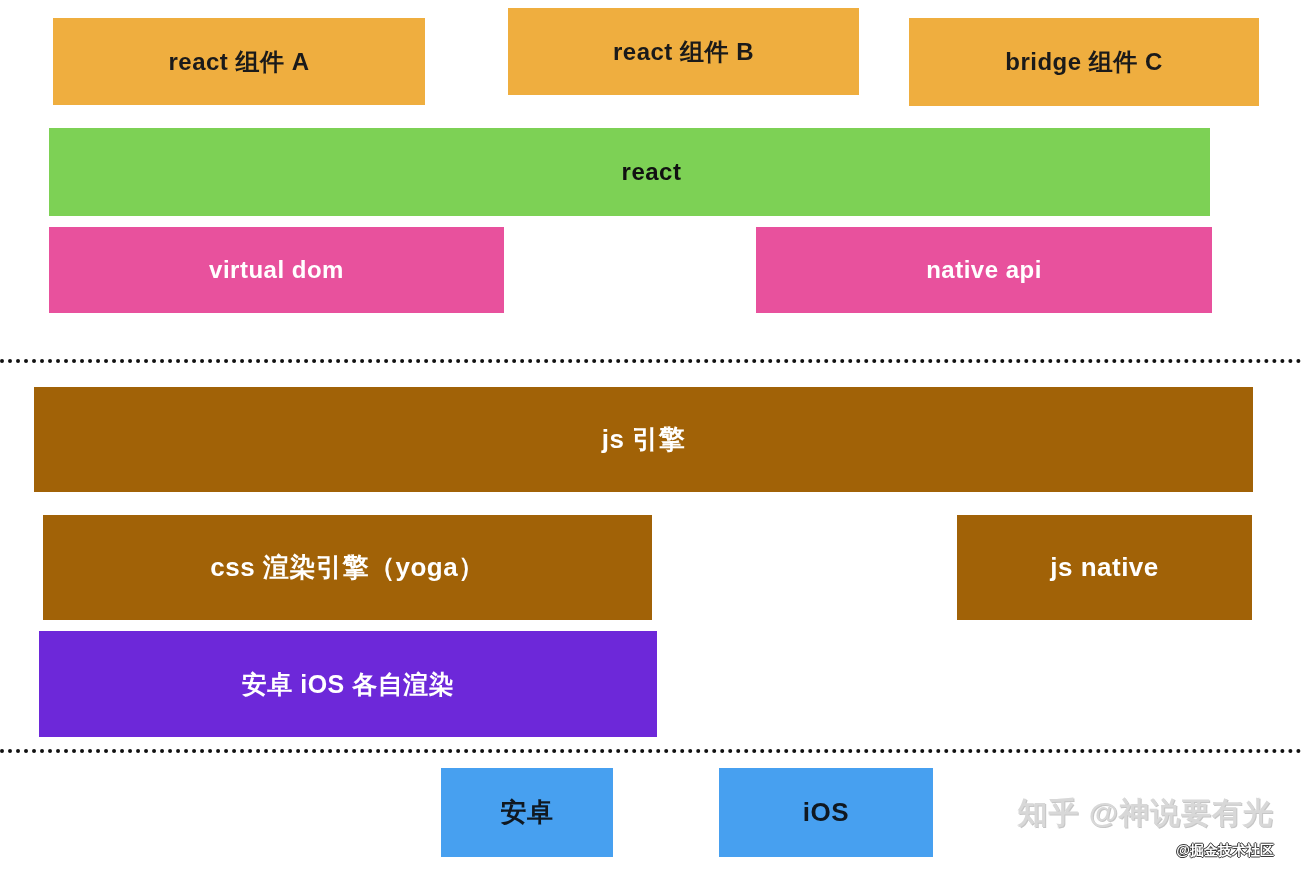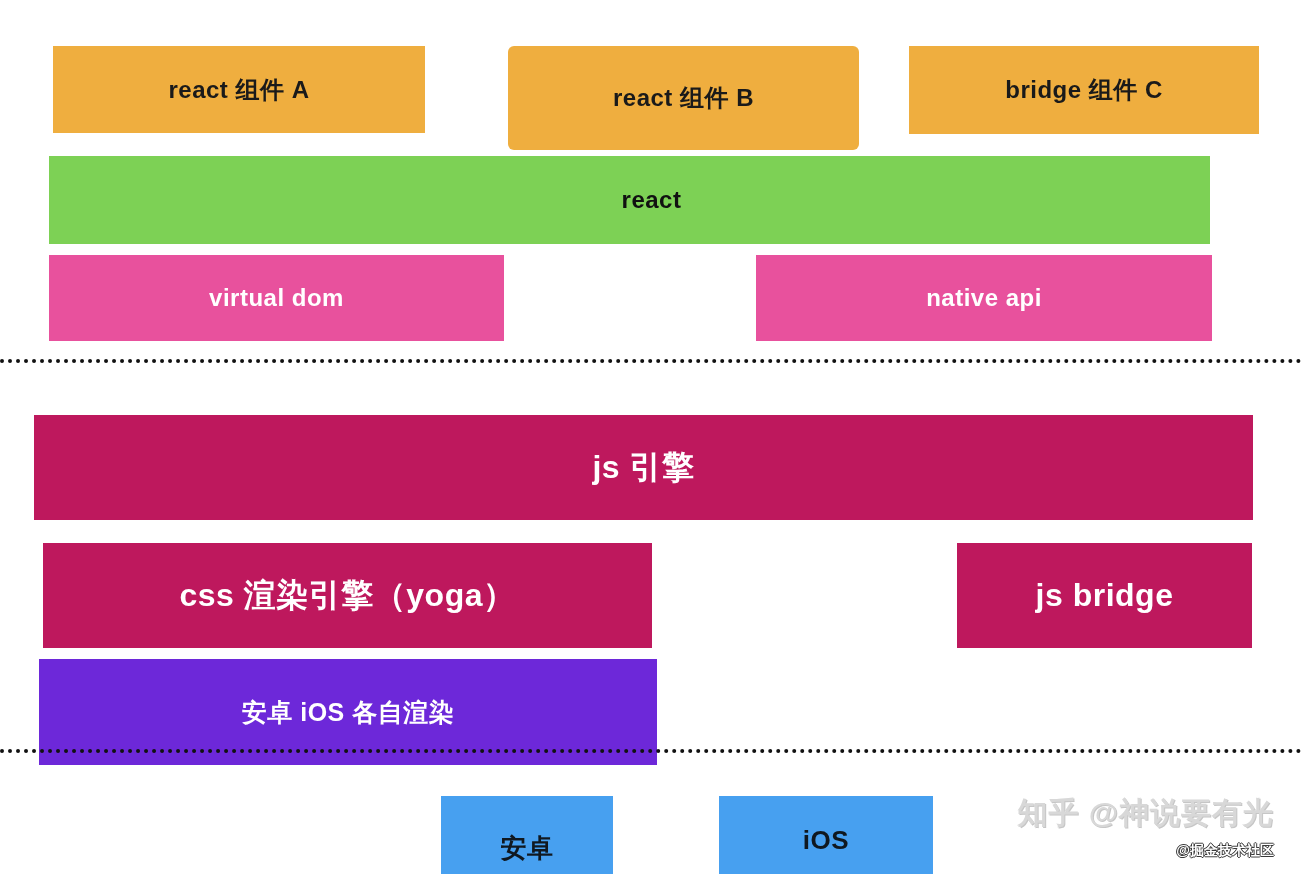--- a/index.html
+++ b/index.html
@@ -12,27 +12,26 @@
     font-family: "Liberation Sans", "DejaVu Sans", sans-serif;
   }
   .block {
     position: absolute;
     display: flex;
     align-items: center;
     justify-content: center;
     font-weight: 700;
     letter-spacing: 0.5px;
     white-space: nowrap;
-    margin-top: 28px;
   }
 
   
   .orange { background: #EFAE3F; color: #1a1a1a; font-size: 24px; }
   .box-a { left: 53px;  top: 18px; width: 372px; height: 87px; }
-  .box-b { left: 508px; top: 18px; width: 351px; height: 104px; border-radius: 6px; }
+  .box-b { left: 508px; top: 8px; width: 351px; height: 87px; }
   .box-c { left: 909px; top: 18px; width: 350px; height: 88px; }
 
   
   .green { background: #7DD155; color: #111111; font-size: 24px; }
   .react-bar { left: 49px; top: 128px; width: 1117px; height: 88px; padding-left: 44px; }
 
   
   .pink { background: #E8519D; color: #ffffff; font-size: 24px; }
   .vdom { left: 49px;  top: 227px; width: 455px; height: 86px; }
   .napi { left: 756px; top: 227px; width: 456px; height: 86px; }
@@ -42,33 +41,33 @@
     position: absolute;
     left: 0;
     width: 1302px;
     height: 0;
     border-top: 4px dotted #111111;
   }
   .dotted1 { top: 359px; }
   .dotted2 { top: 749px; }
 
   
-  .black { background: #be185d; color: #ffffff; font-size: 32px; }
+  .black { background: #a16207; color: #ffffff; font-size: 26px; }
   .jsengine { left: 34px;  top: 387px; width: 1219px; height: 105px; }
   .yoga     { left: 43px;  top: 515px; width: 609px;  height: 105px; }
   .jsbridge { left: 957px; top: 515px; width: 295px;  height: 105px; }
 
   
   .gray { background: #6d28d9; color: #ffffff; font-size: 25px; }
   .render   { left: 39px;  top: 631px; width: 618px; height: 106px; }
   .napiimpl { left: 957px; top: 628px; width: 295px; height: 106px; }
 
   
   .blue { background: #47A0F0; color: #101820; font-size: 26px; }
-  .android { left: 441px; top: 768px; width: 172px; height: 104px; }
+  .android { left: 441px; top: 768px; width: 172px; height: 89px; }
   .ios     { left: 719px; top: 768px; width: 214px; height: 89px; }
 
   
   .wm-main {
     position: absolute;
     left: 944px;
     top: 793px;
     width: 330px;
     text-align: right;
     font-size: 30px;
@@ -103,21 +102,21 @@
   <div class="block green react-bar">react</div>
 
   <div class="block pink vdom">virtual dom</div>
   <div class="block pink napi">native api</div>
 
   <div class="dotted dotted1"></div>
 
   <div class="block black jsengine">js 引擎</div>
 
   <div class="block black yoga">css 渲染引擎（yoga）</div>
-  <div class="block black jsbridge">js bridge</div>
+  <div class="block black jsbridge">js native</div>
 
   <div class="block gray render">安卓 iOS 各自渲染</div>
 
   <div class="dotted dotted2"></div>
 
   <div class="block blue android">安卓</div>
   <div class="block blue ios">iOS</div>
 
   <div class="wm-main">知乎 @神说要有光</div>
   <div class="wm-badge">@掘金技术社区</div>

